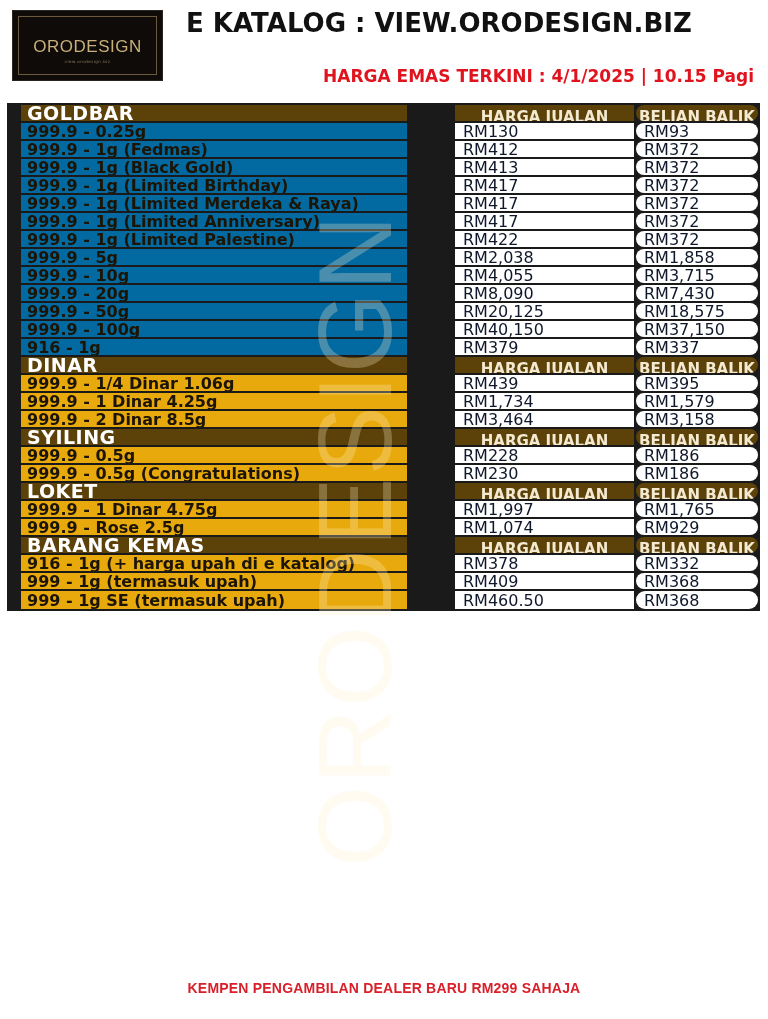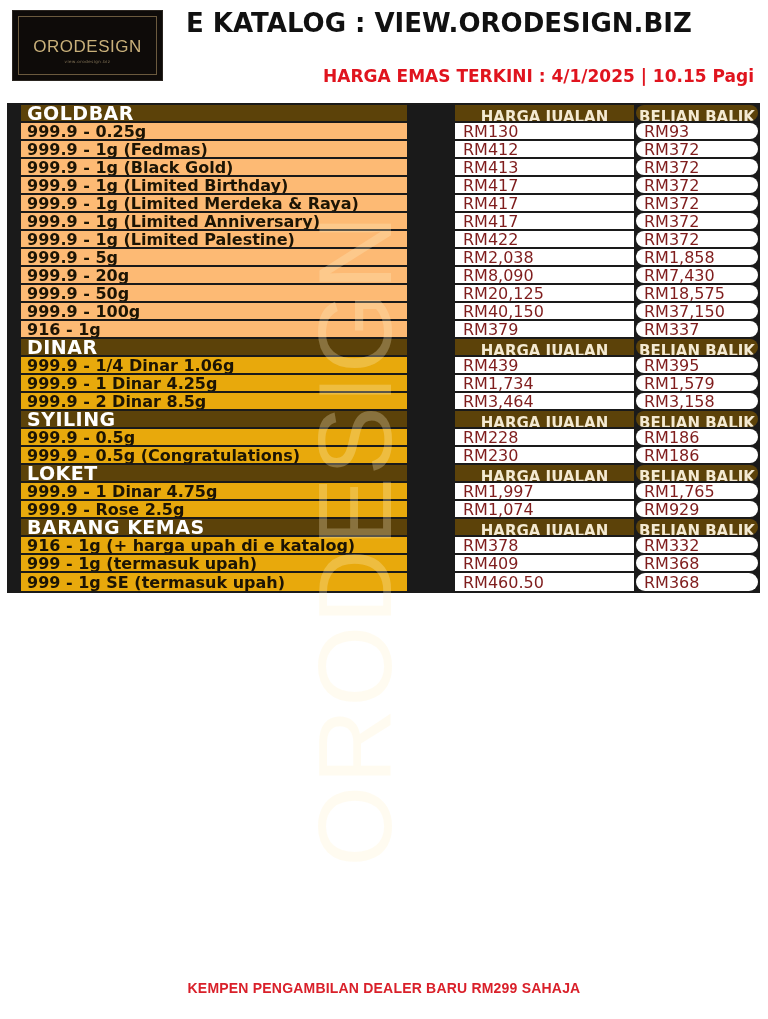--- a/index.html
+++ b/index.html
@@ -53,23 +53,23 @@
     .row:last-child { border-bottom: none; }
     .cell { display: flex; align-items: center; white-space: nowrap; overflow: hidden; }
     .c-label { width: 388px; border-right: 2px solid #1a1a1a; padding-left: 6px; }
     .c-jual { width: 181px; border-right: 2px solid #1a1a1a; padding-left: 8px; margin-left: 46px; }
     .c-beli { flex: 1; padding-left: 8px; border-radius: 9px; }
 
     .hdr .cell { background: #5c4209; color: #ffffff; }
     .hdr .c-label { font-family: "DejaVu Sans", sans-serif; font-weight: bold; font-size: 19px; letter-spacing: 0.5px; }
     .hdr .c-jual, .hdr .c-beli { justify-content: center; padding-left: 0; font-weight: bold; font-size: 15px; color: #f4ead2; padding-top: 8px; }
 
-    .item .c-label { background: #fdba74; color: #1c1404; font-weight: bold; font-size: 16px; }
+    .item .c-label { background: #0369a1; color: #1c1404; font-weight: bold; font-size: 16px; }
     .item.alt .c-label { background: #e8a90c; }
-    .item .c-jual, .item .c-beli { background: #ffffff; color: #7f1d1d; font-size: 16px; }
+    .item .c-jual, .item .c-beli { background: #ffffff; color: #0f172a; font-size: 16px; }
 
     .footer {
       position: absolute; left: 0; right: 0; top: 980px; text-align: center;
       font-family: "Liberation Sans", sans-serif; font-weight: bold; font-size: 14px; color: #d9202a;
       letter-spacing: 0.2px;
     }
   </style>
 </head>
 <body>
 
@@ -123,20 +123,25 @@
       <div class="cell c-label">999.9 - 1g (Limited Palestine)</div>
       <div class="cell c-jual">RM422</div>
       <div class="cell c-beli">RM372</div>
     </div>
     <div class="row item">
       <div class="cell c-label">999.9 - 5g</div>
       <div class="cell c-jual">RM2,038</div>
       <div class="cell c-beli">RM1,858</div>
     </div>
     <div class="row item">
+      <div class="cell c-label">999.9 - 10g</div>
+      <div class="cell c-jual">RM4,055</div>
+      <div class="cell c-beli">RM3,715</div>
+    </div>
+    <div class="row item">
       <div class="cell c-label">999.9 - 20g</div>
       <div class="cell c-jual">RM8,090</div>
       <div class="cell c-beli">RM7,430</div>
     </div>
     <div class="row item">
       <div class="cell c-label">999.9 - 50g</div>
       <div class="cell c-jual">RM20,125</div>
       <div class="cell c-beli">RM18,575</div>
     </div>
     <div class="row item">

